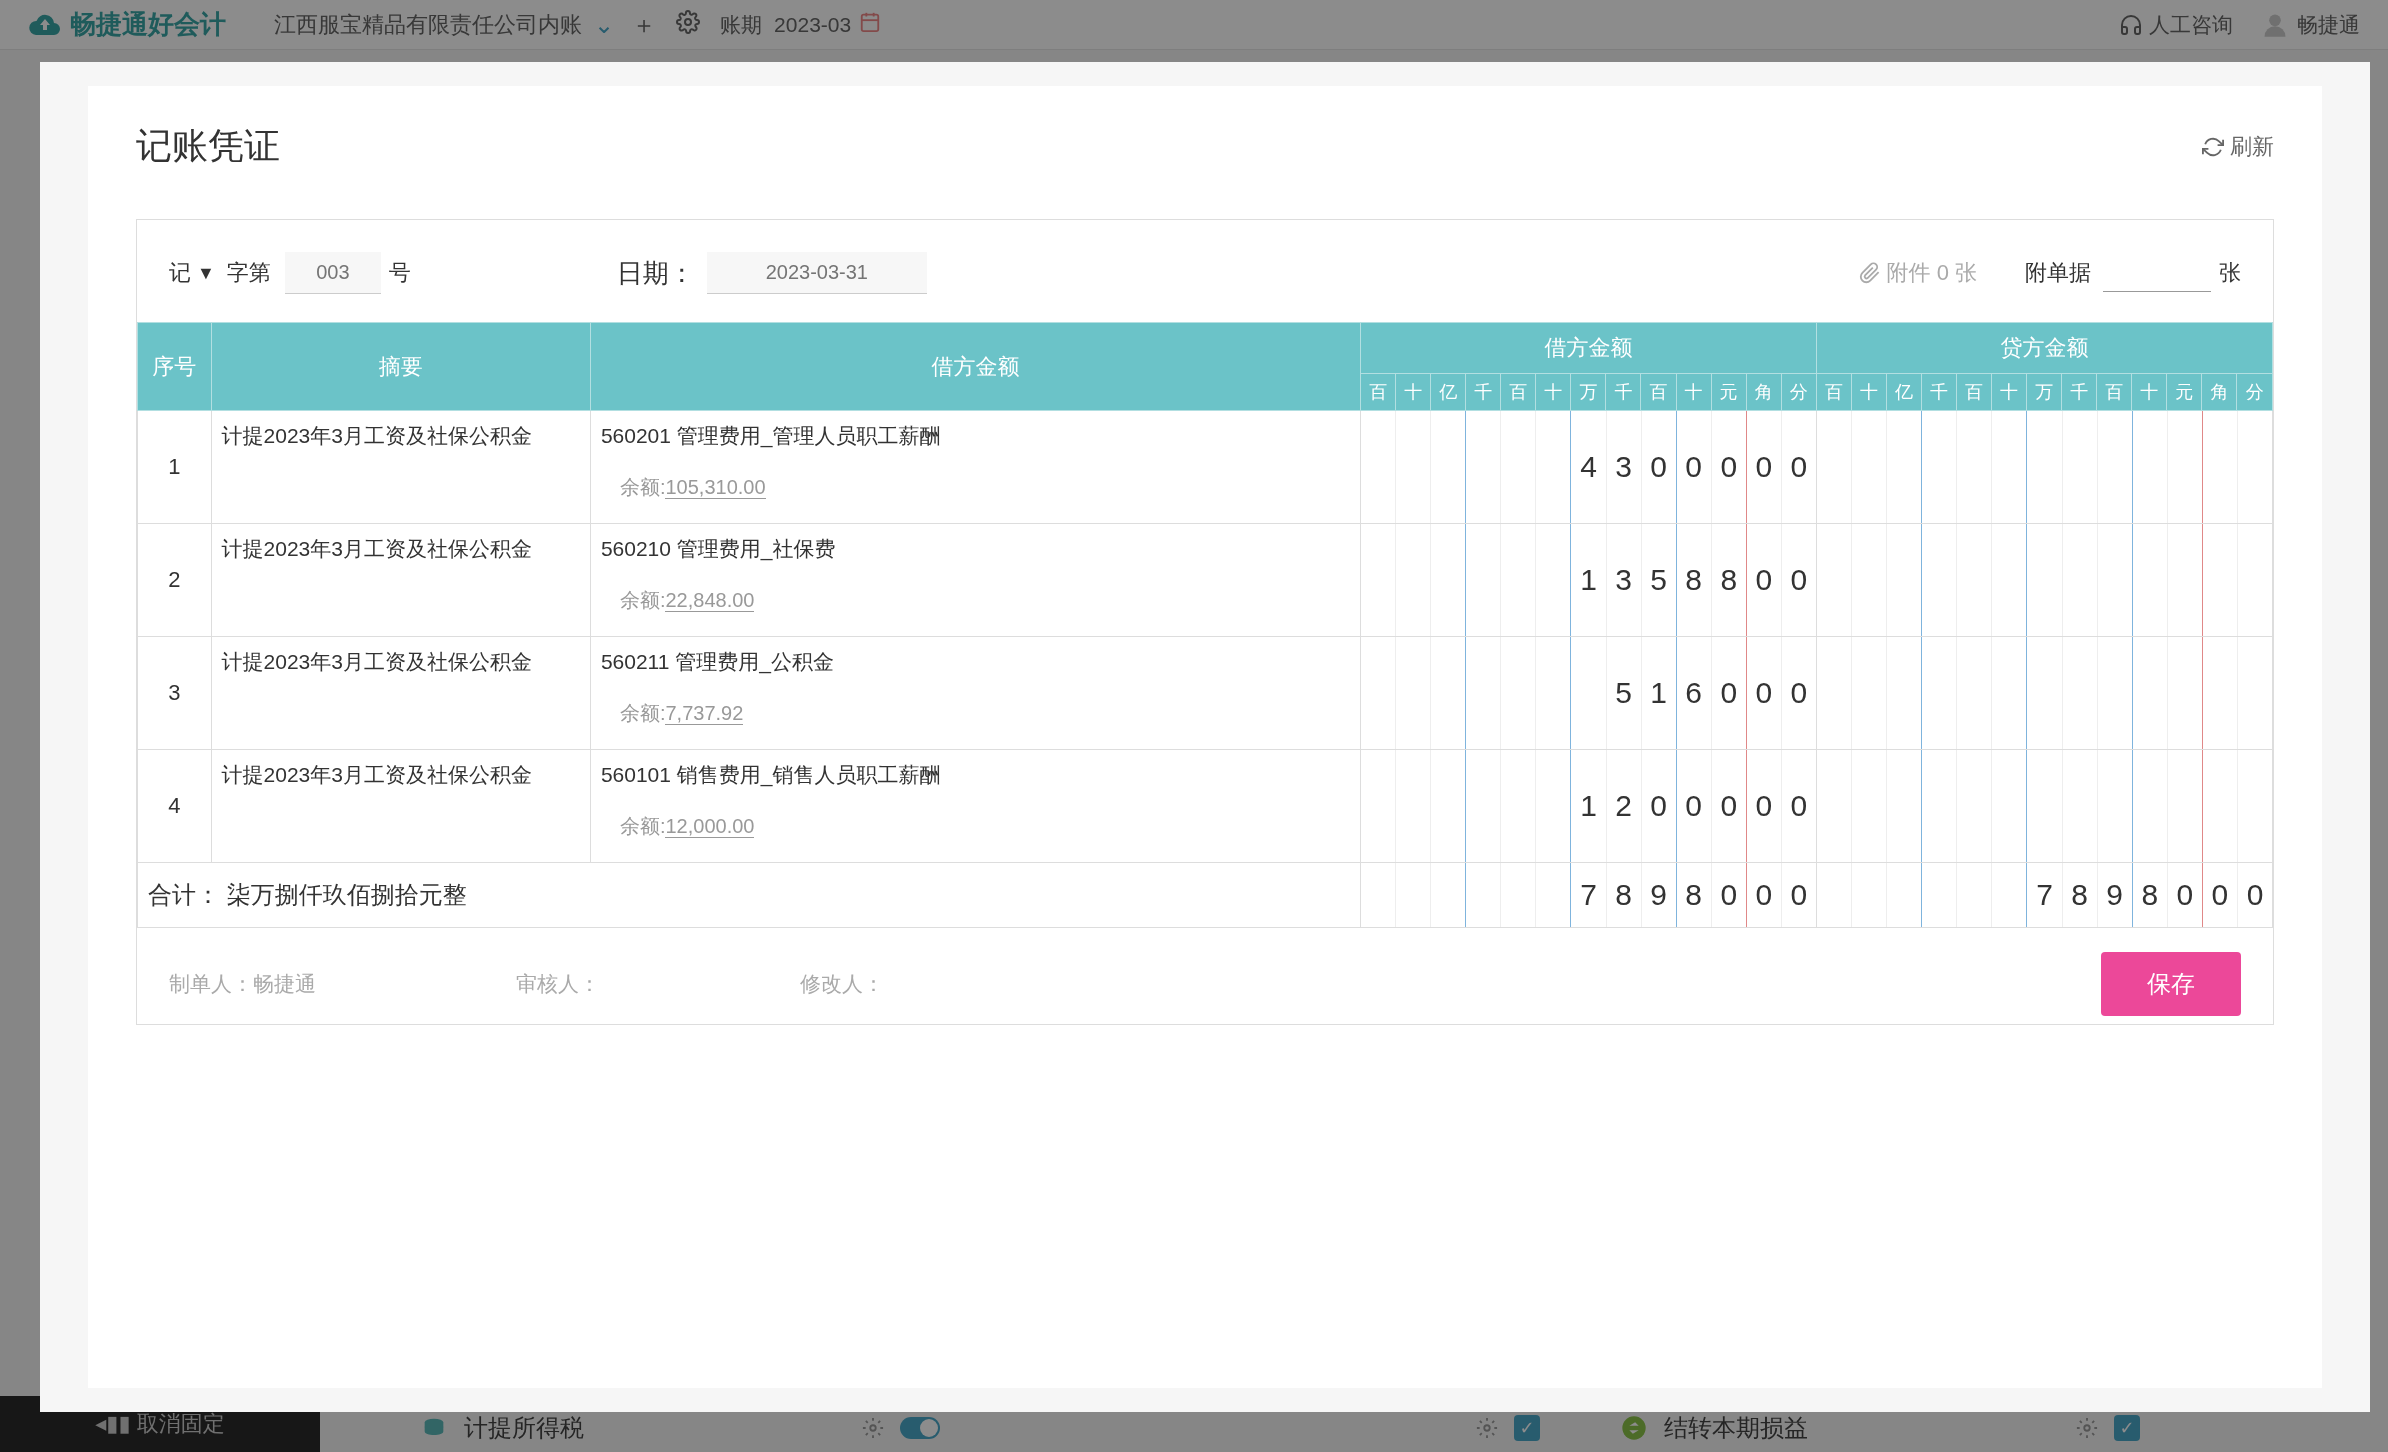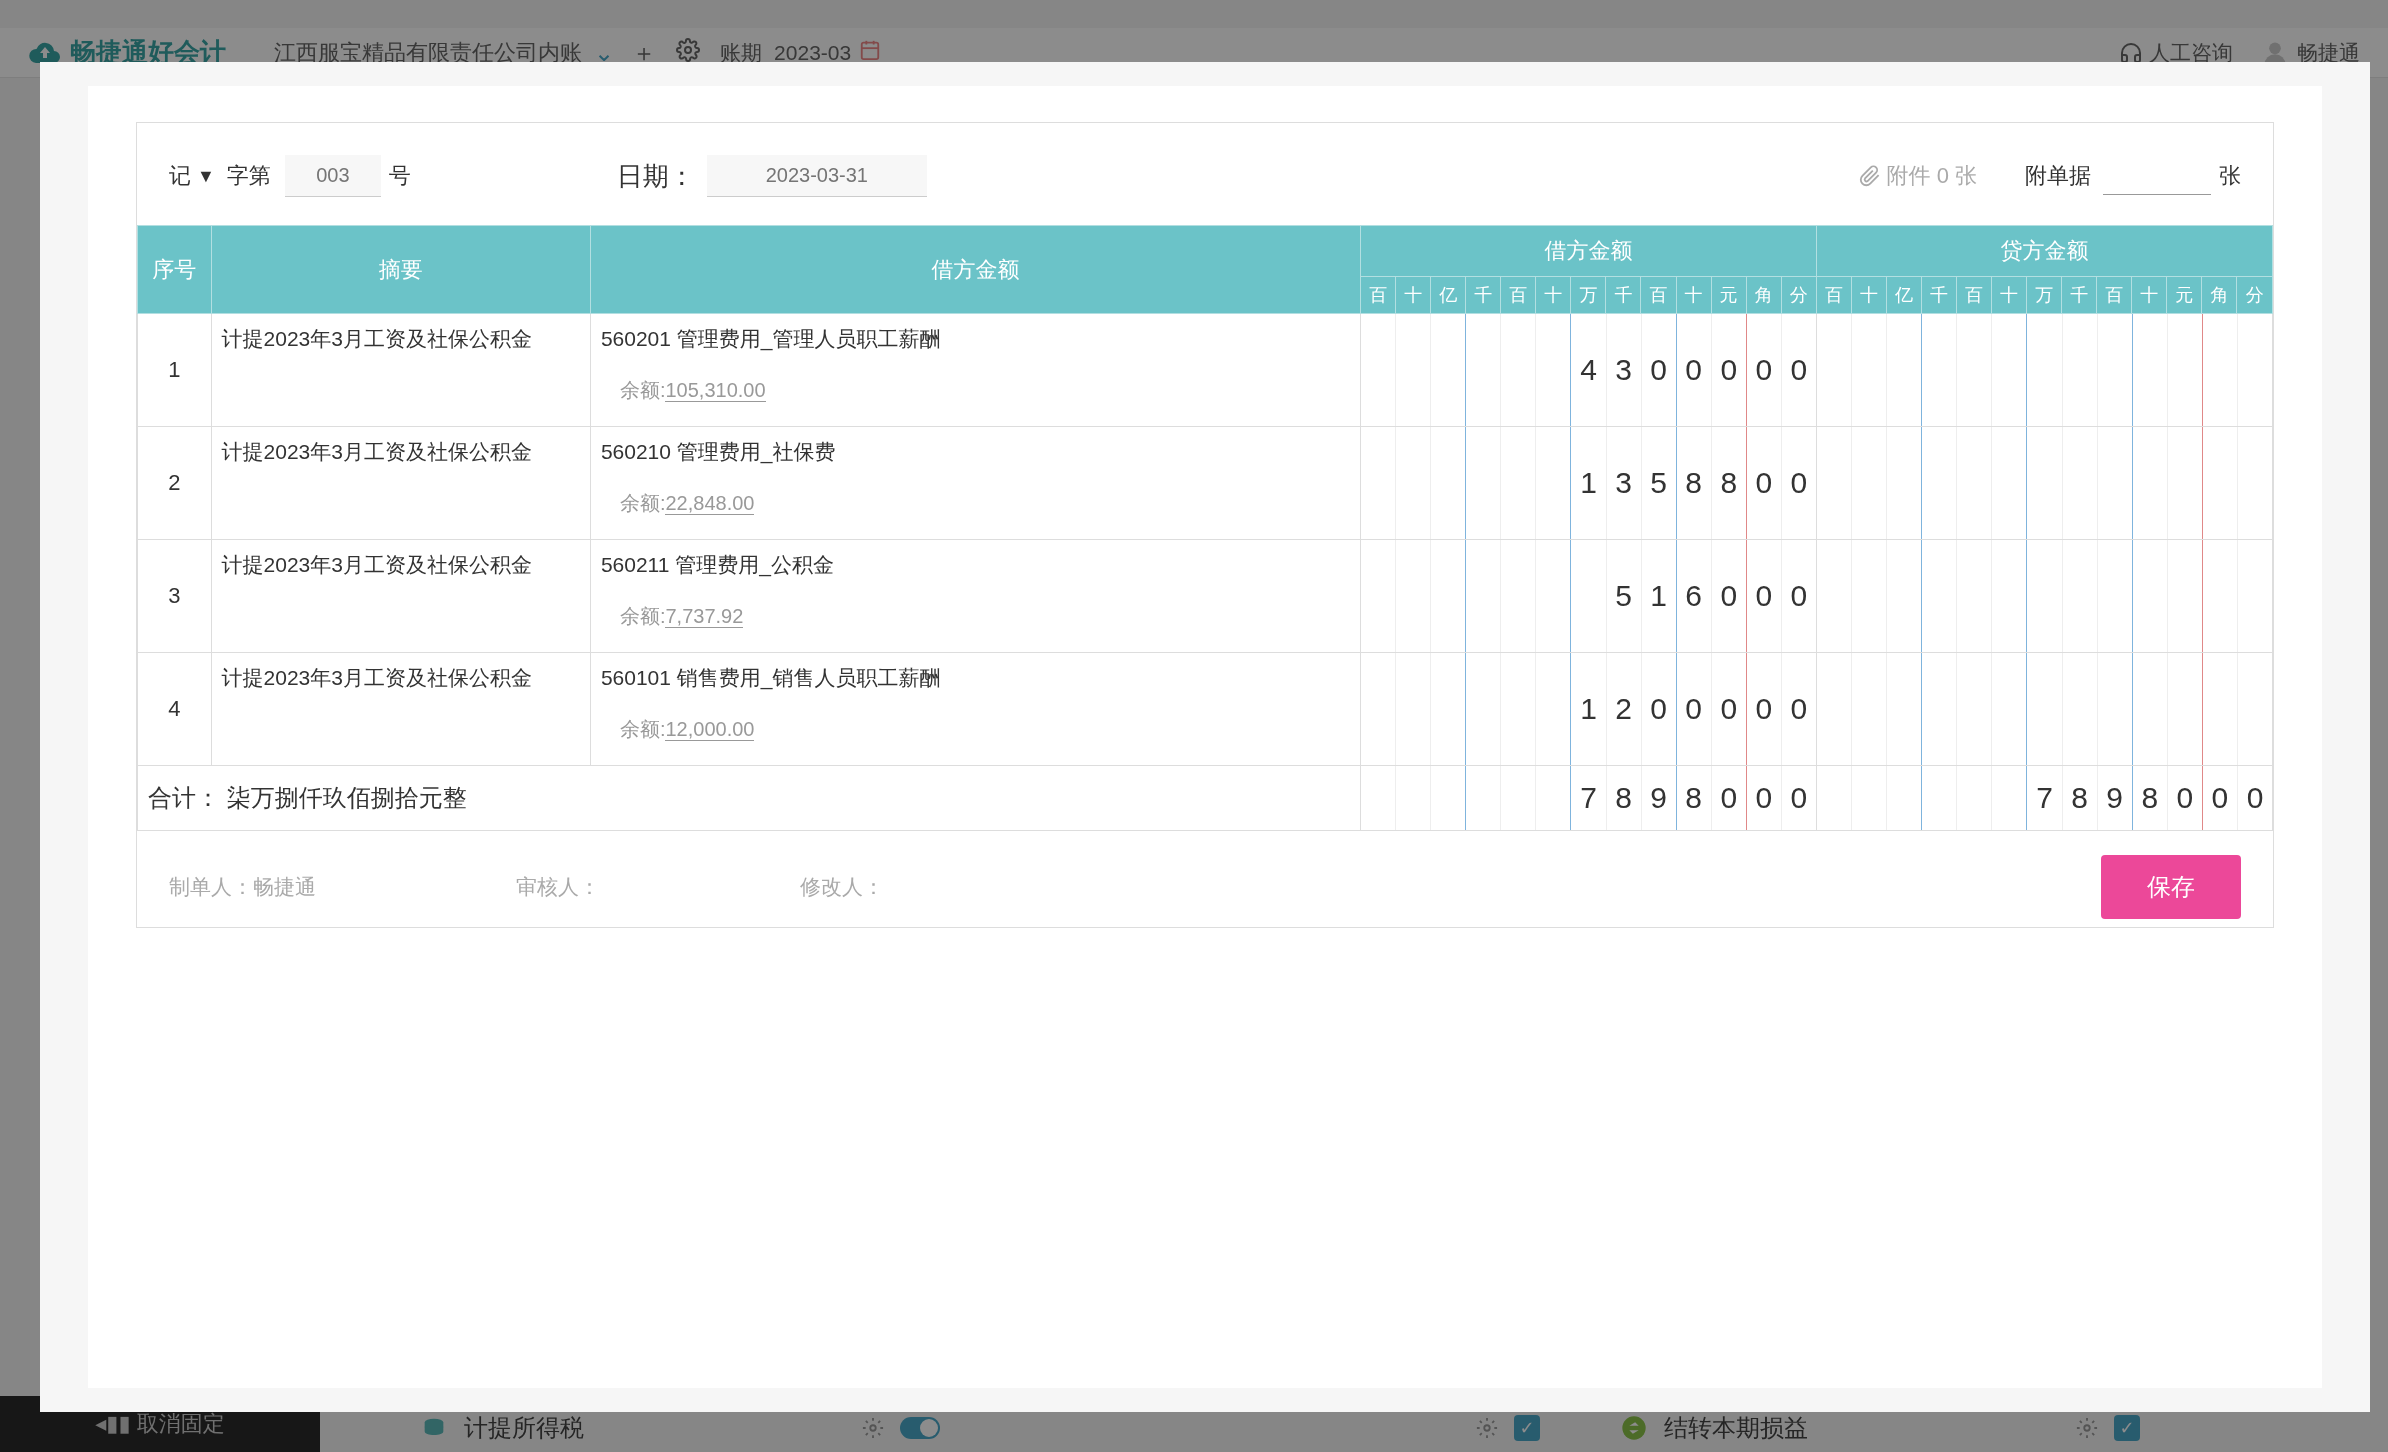--- a/index.html
+++ b/index.html
@@ -1,19 +1,19 @@
 <!DOCTYPE html>
 <html><head>
 <meta charset="utf-8">
 <style>
 * { box-sizing: border-box; margin: 0; padding: 0; }
 body { font-family: "Microsoft YaHei", Arial, sans-serif; background: #f5f5f5; width: 2388px; height: 1452px; overflow: hidden; position: relative; }
 
 
-.top-header { height: 50px; background: #fff; display: flex; align-items: center; padding: 0 28px; font-size: 21px; color: #333; border-bottom: 1px solid #e6e6e6; margin-top: 28px; }
+.top-header { height: 50px; background: #fff; display: flex; align-items: center; padding: 0 28px; font-size: 21px; color: #333; border-bottom: 1px solid #e6e6e6; }
 .logo { display: flex; align-items: center; margin-right: 48px; color: #3aa6a6; font-weight: bold; font-size: 26px; }
 .logo svg { margin-right: 8px; }
 .company-name { color: #666; margin-right: 12px; font-size: 22px; }
 .dropdown-icon { color: #4aa8c8; margin-right: 18px; font-size: 24px; }
 .plus-icon, .gear-icon { color: #666; margin-right: 20px; font-size: 24px; }
 .period-label { color: #666; margin-right: 12px; }
 .period-value { color: #666; margin-right: 8px; }
 .calendar-icon { color: #e88; }
 .flex-spacer { flex: 1; }
 .consult { display: flex; align-items: center; color: #666; margin-right: 28px; }
@@ -174,20 +174,30 @@
       </svg>
     <span class="chk">✓</span>
   </div>
 </div>
 
 <div class="overlay"></div>
 
 <div class="modal">
   <div class="modal-body">
     <div class="card">
+      <div class="card-header">
+        <div class="card-title">记账凭证</div>
+        <div class="refresh">
+          <svg width="22" height="22" viewBox="0 0 24 24" fill="none" stroke="#666" stroke-width="2">
+              <path d="M23 4v6h-6M1 20v-6h6"></path>
+              <path d="M3.5 9a9 9 0 0114.8-3.4L23 10M1 14l4.7 4.4A9 9 0 0020.5 15"></path>
+            </svg>
+          <span>刷新</span>
+        </div>
+      </div>
 
       <div class="voucher-wrap">
         <div class="voucher-controls">
           <span class="ctrl-text">记</span>
           <span class="caret-icon">▼</span>
           <span class="ctrl-text">字第</span>
           <input class="num-input" placeholder="003" style="">
           <span class="ctrl-text">号</span>
           <span class="date-label">日期：</span>
           <input class="date-input" placeholder="2023-03-31" style="">

